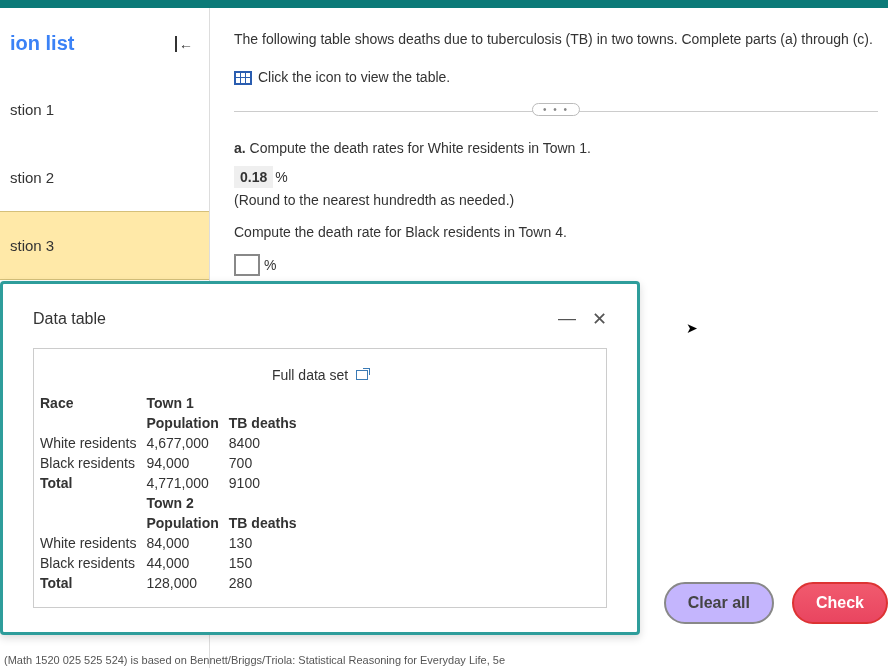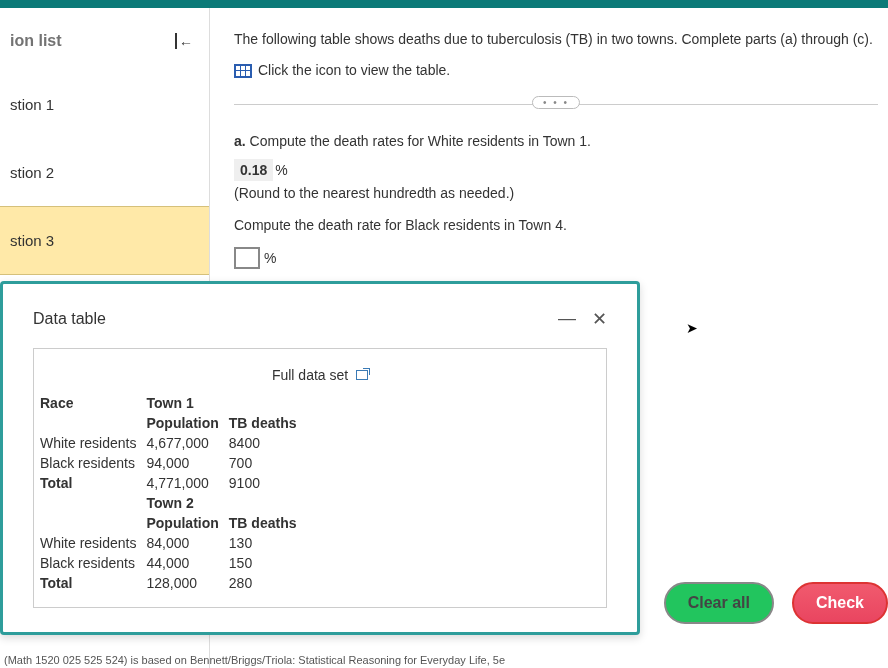--- a/index.html
+++ b/index.html
@@ -28,23 +28,23 @@
       border-right: 1px solid #ddd;
       padding-top: 20px;
     }
     .sidebar-header {
       display: flex;
       align-items: center;
       justify-content: space-between;
       padding: 4px 16px 20px 10px;
     }
     .sidebar-title {
-      font-size: 16px;
+      font-size: 20px;
       font-weight: bold;
-      color: #737373;
+      color: #3b82f6;
     }
     .collapse-btn {
       display: inline-flex;
       align-items: center;
       gap: 2px;
       color: #333;
       cursor: pointer;
       font-size: 16px;
     }
     .collapse-btn .bar { width: 2px; height: 16px; background: #333; }
@@ -61,21 +61,21 @@
       border-top: 1px solid #d5c07a;
       border-bottom: 1px solid #d5c07a;
     }
     .main {
       flex: 1;
       padding: 20px 10px 10px 24px;
       position: relative;
       background: #fff;
     }
     .instr { line-height: 1.6; }
-    .instr-row2 { display: flex; align-items: center; gap: 6px; margin-top: 9px; }
+    .instr-row2 { display: flex; align-items: center; gap: 6px; margin-top: 16px; }
     .table-icon {
       width: 18px; height: 14px;
       display: inline-block;
       background:
         linear-gradient(#2a5db0,#2a5db0) 0 0/100% 2px no-repeat,
         linear-gradient(#2a5db0,#2a5db0) 0 100%/100% 2px no-repeat,
         linear-gradient(#2a5db0,#2a5db0) 0 0/2px 100% no-repeat,
         linear-gradient(#2a5db0,#2a5db0) 100% 0/2px 100% no-repeat,
         linear-gradient(#2a5db0,#2a5db0) 0 50%/100% 1px no-repeat,
         linear-gradient(#2a5db0,#2a5db0) 33% 0/1px 100% no-repeat,
@@ -152,21 +152,21 @@
       display: flex; gap: 18px; align-items: center;
       padding-right: 0;
     }
     .btn {
       border-radius: 24px;
       padding: 10px 22px;
       font-size: 16px;
       font-weight: bold;
       cursor: pointer;
       border: 2px solid #888;
-      background: #22c55e;
+      background: #c4b5fd;
       color: #444;
     }
     .btn.check {
       background: linear-gradient(#f15a6e,#e94560);
       border: 2px solid #d33;
       color: #fff;
     }
     .cursor {
       position: absolute;
       left: 686px; top: 320px;

